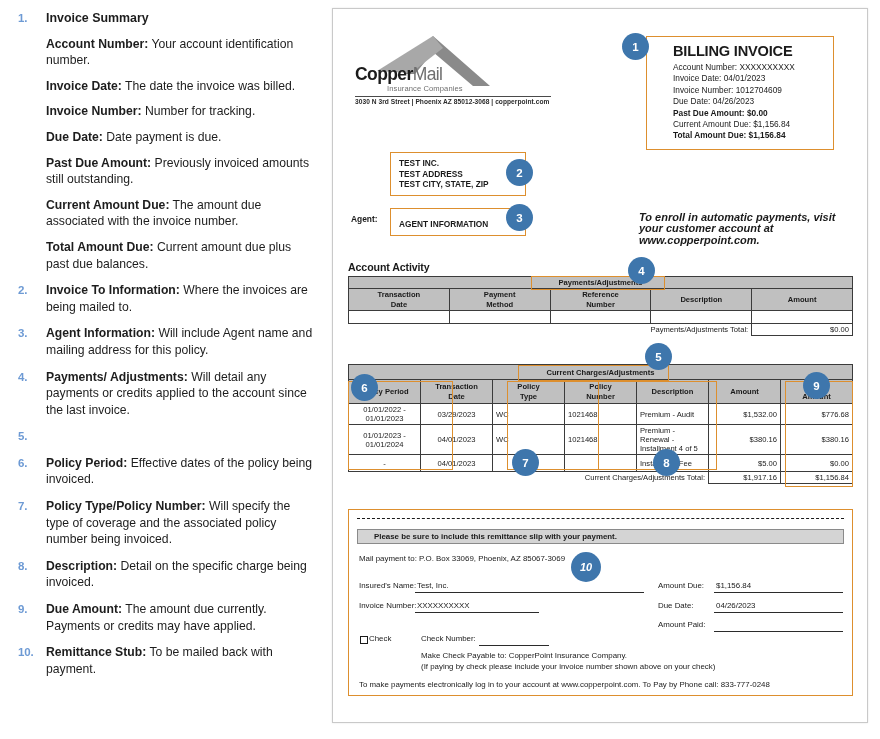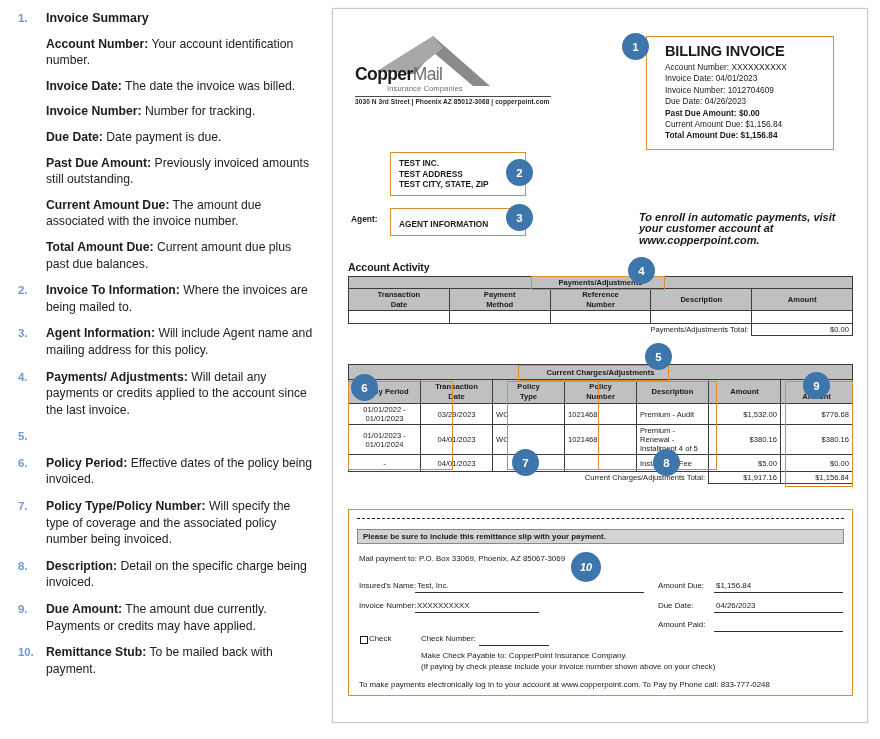--- a/index.html
+++ b/index.html
@@ -79,21 +79,21 @@
   }
   #logo-addr{
     position:absolute;left:0;top:64px;
     font-size:6.6px;font-weight:bold;color:#2b2b2b;white-space:nowrap;letter-spacing:.05px;
   }
 
   
   #bi-box{
     position:absolute;left:313px;top:27px;width:188px;
     border:1.6px solid #dd8f2e;
-    padding:6px 8px 7px 18px;box-sizing:border-box;
+    padding:6px 8px 7px 26px;box-sizing:border-box;
   }
   #bi-title{font-size:14.6px;font-weight:bold;letter-spacing:-0.2px;margin-bottom:3px;}
   .bi-line{font-size:8.3px;line-height:11.4px;color:#1a1a1a;white-space:nowrap;}
   .bi-line.bold{font-weight:bold;}
 
   
   #addr-box{
     position:absolute;left:57px;top:143px;width:136px;
     border:1.6px solid #dd8f2e;
     padding:5px 0 5px 8px;box-sizing:border-box;
@@ -146,21 +146,21 @@
     position:absolute;left:15px;top:500px;width:505px;height:187px;
     border:1.6px solid #dd8f2e;box-sizing:border-box;
   }
   #remit-dash{
     position:absolute;left:8px;top:8px;right:8px;
     border-top:1.4px dashed #1a1a1a;height:0;
   }
   #remit-bar{
     position:absolute;left:8px;top:19px;right:8px;height:15px;
     background:#d4d4d4;border:1px solid #8a8a8a;box-sizing:border-box;
-    font-size:7.9px;font-weight:bold;line-height:13px;padding-left:5px;
+    font-size:7.9px;font-weight:bold;line-height:13px;padding-left:16px;
   }
   .r-txt{position:absolute;font-size:7.9px;color:#1a1a1a;white-space:nowrap;}
   .r-line{position:absolute;border-bottom:1px solid #2b2b2b;height:0;}
   #chk-box{
     position:absolute;width:6px;height:6px;border:1px solid #1a1a1a;
   }
 
   
   .cnum{
     position:absolute;

